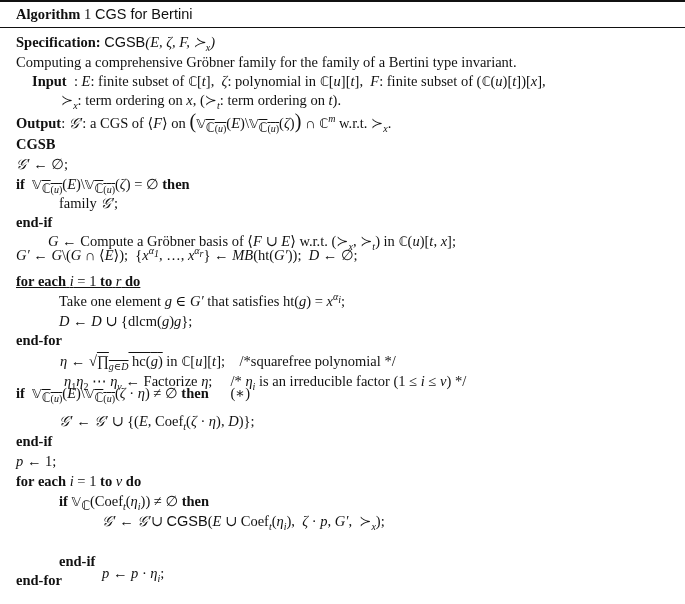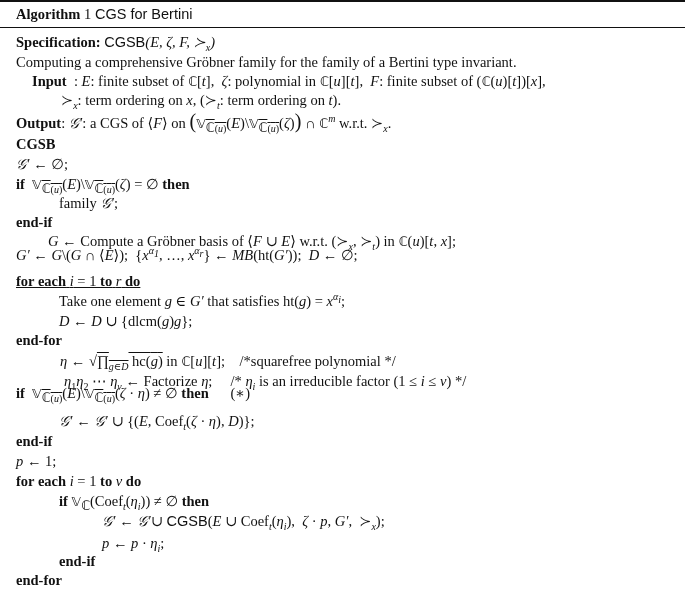--- a/index.html
+++ b/index.html
@@ -90,21 +90,21 @@
 <div class="line" style="top:452px;"><span class="i">p</span> ← 1;</div>
 <div class="line" style="top:472px;">
   <span class="b">for each</span> <span class="i">i</span> = 1 <span class="b">to</span> <span class="i">ν</span> <span class="b">do</span>
 </div>
 <div class="line ind1" style="top:492px;">
   <span class="b">if</span> <span class="bbC">𝕍</span><sub class="bbC">ℂ</sub>(Coef<sub class="i">t</sub>(<span class="i">η<sub>i</sub></span>)) ≠ ∅ <span class="b">then</span>
 </div>
 <div class="line ind2" style="top:512px;">
   <span class="i">𝒢′</span> ← <span class="i">𝒢′</span>∪ <span class="sans">CGSB</span>(<span class="i">E</span> ∪ Coef<sub class="i">t</sub>(<span class="i">η<sub>i</sub></span>), &nbsp;<span class="i">ζ</span> · <span class="i">p</span>, <span class="i">G′</span>, &nbsp;≻<sub class="i">x</sub>);
 </div>
-<div class="line ind2" style="top:534px;">
+<div class="line ind2" style="top:564px;">
   <span class="i">p</span> ← <span class="i">p</span> · <span class="i">η<sub>i</sub></span>;
 </div>
 <div class="line ind1 b" style="top:552px;">end-if</div>
 <div class="line b" style="top:571px;">end-for</div>
 
 <style>
   
 </style>
 
 </body></html>

